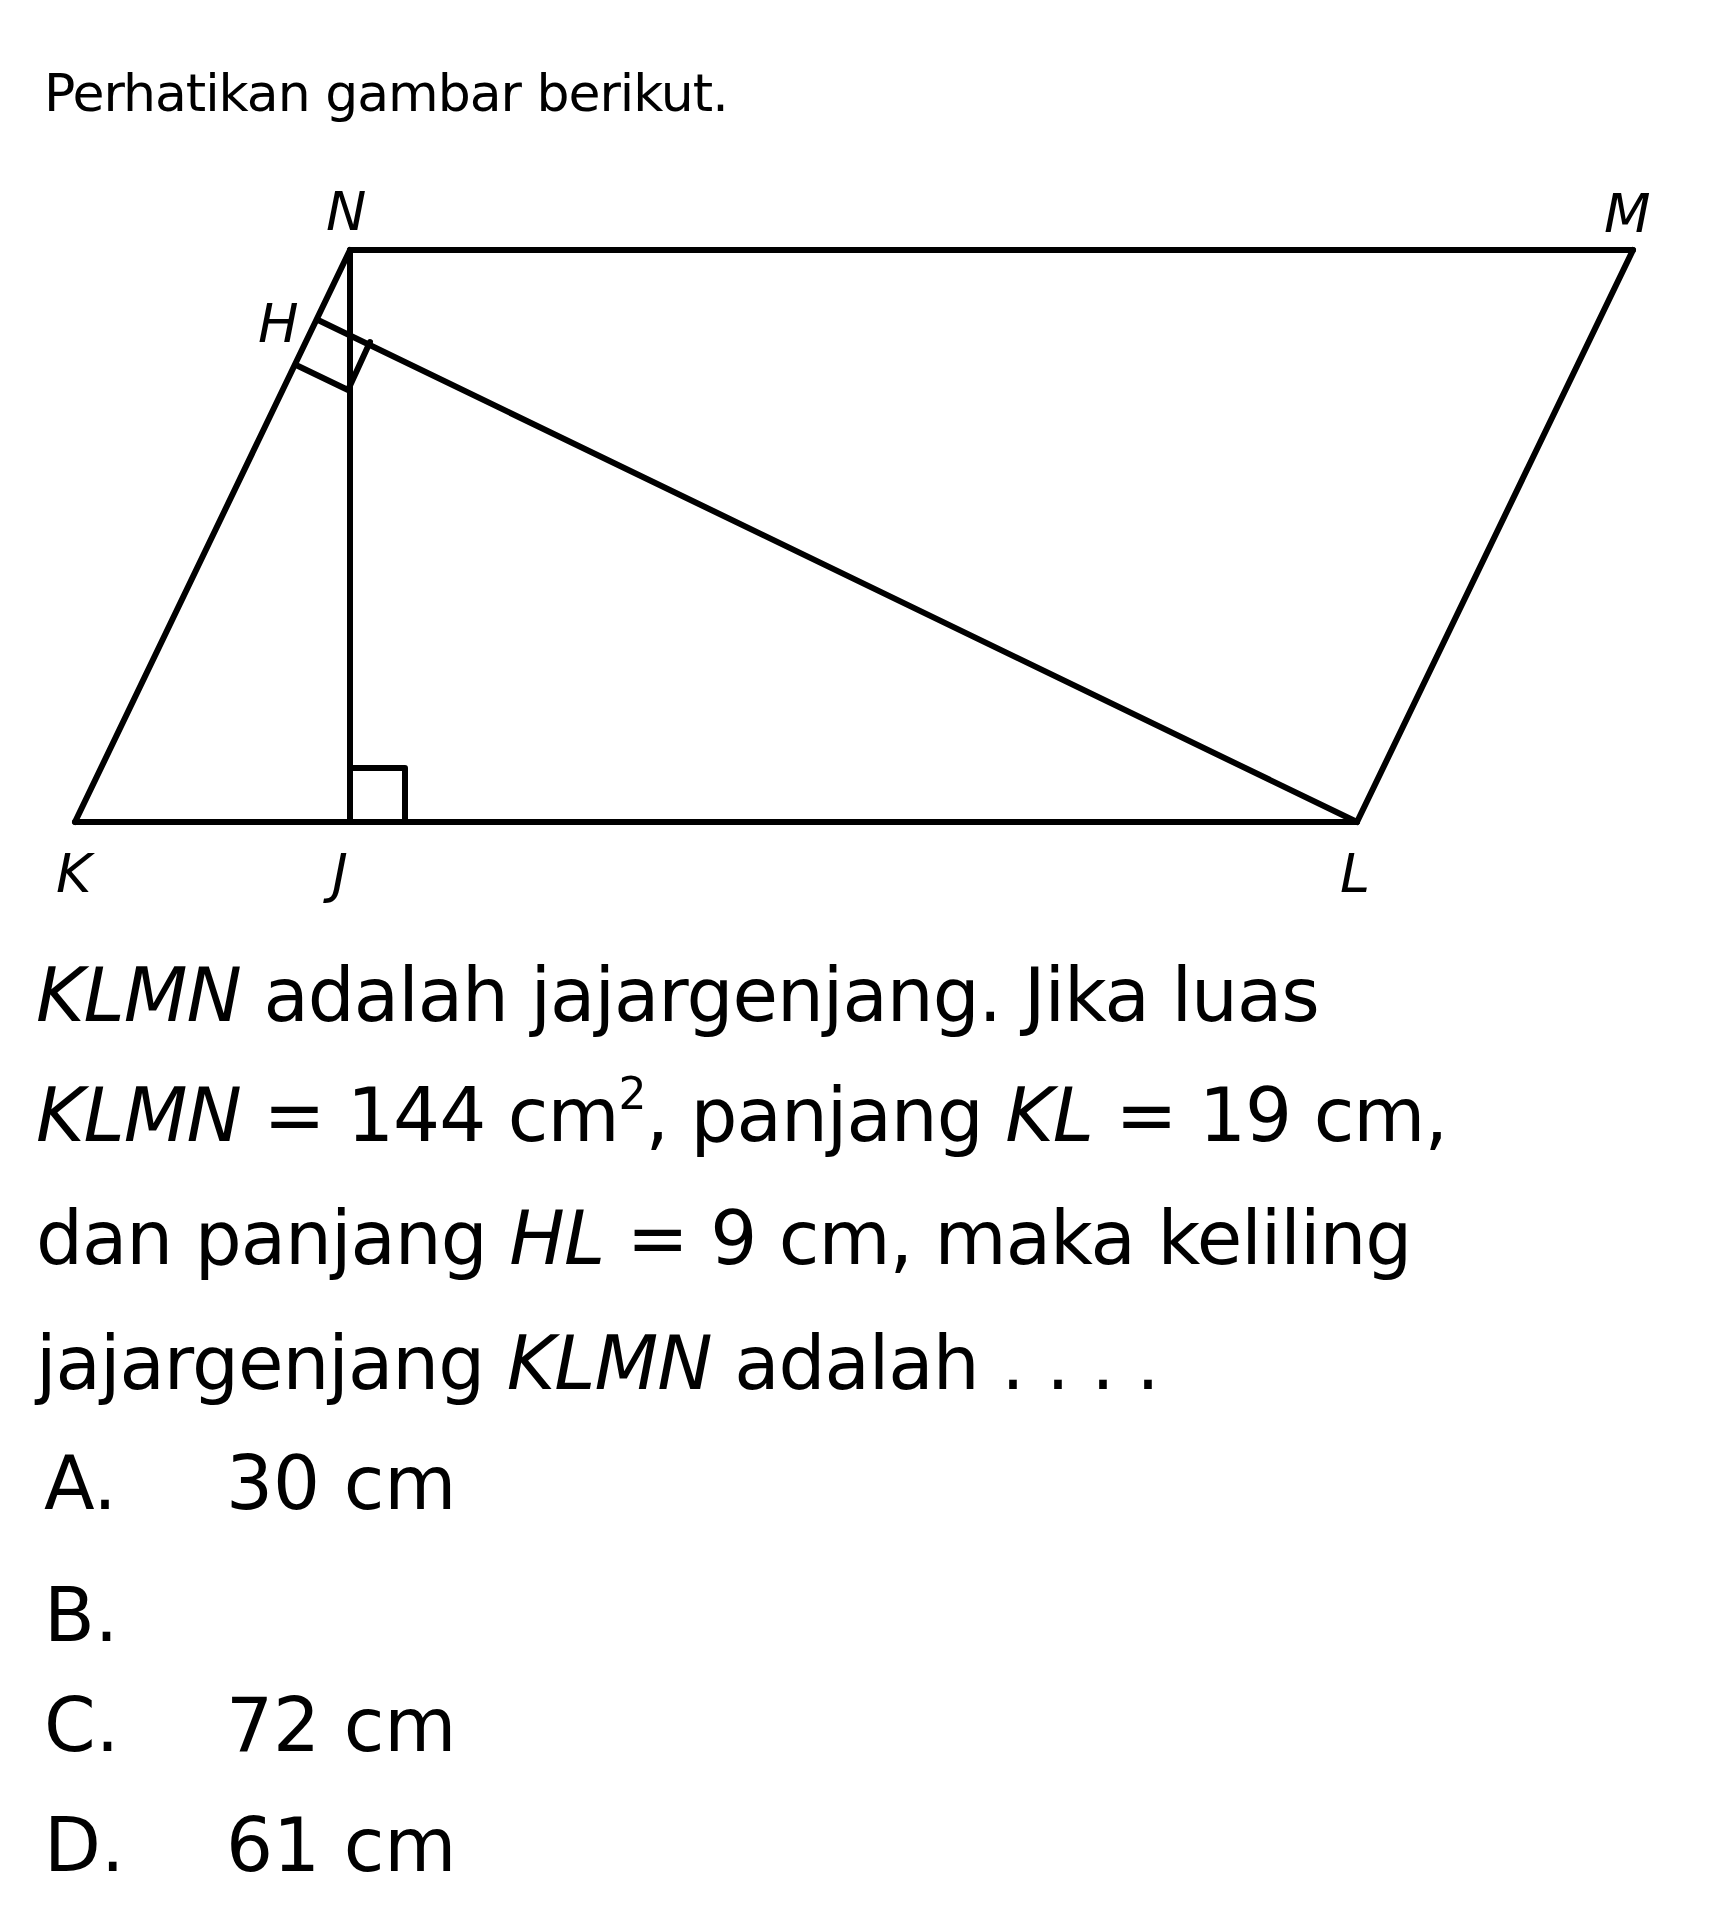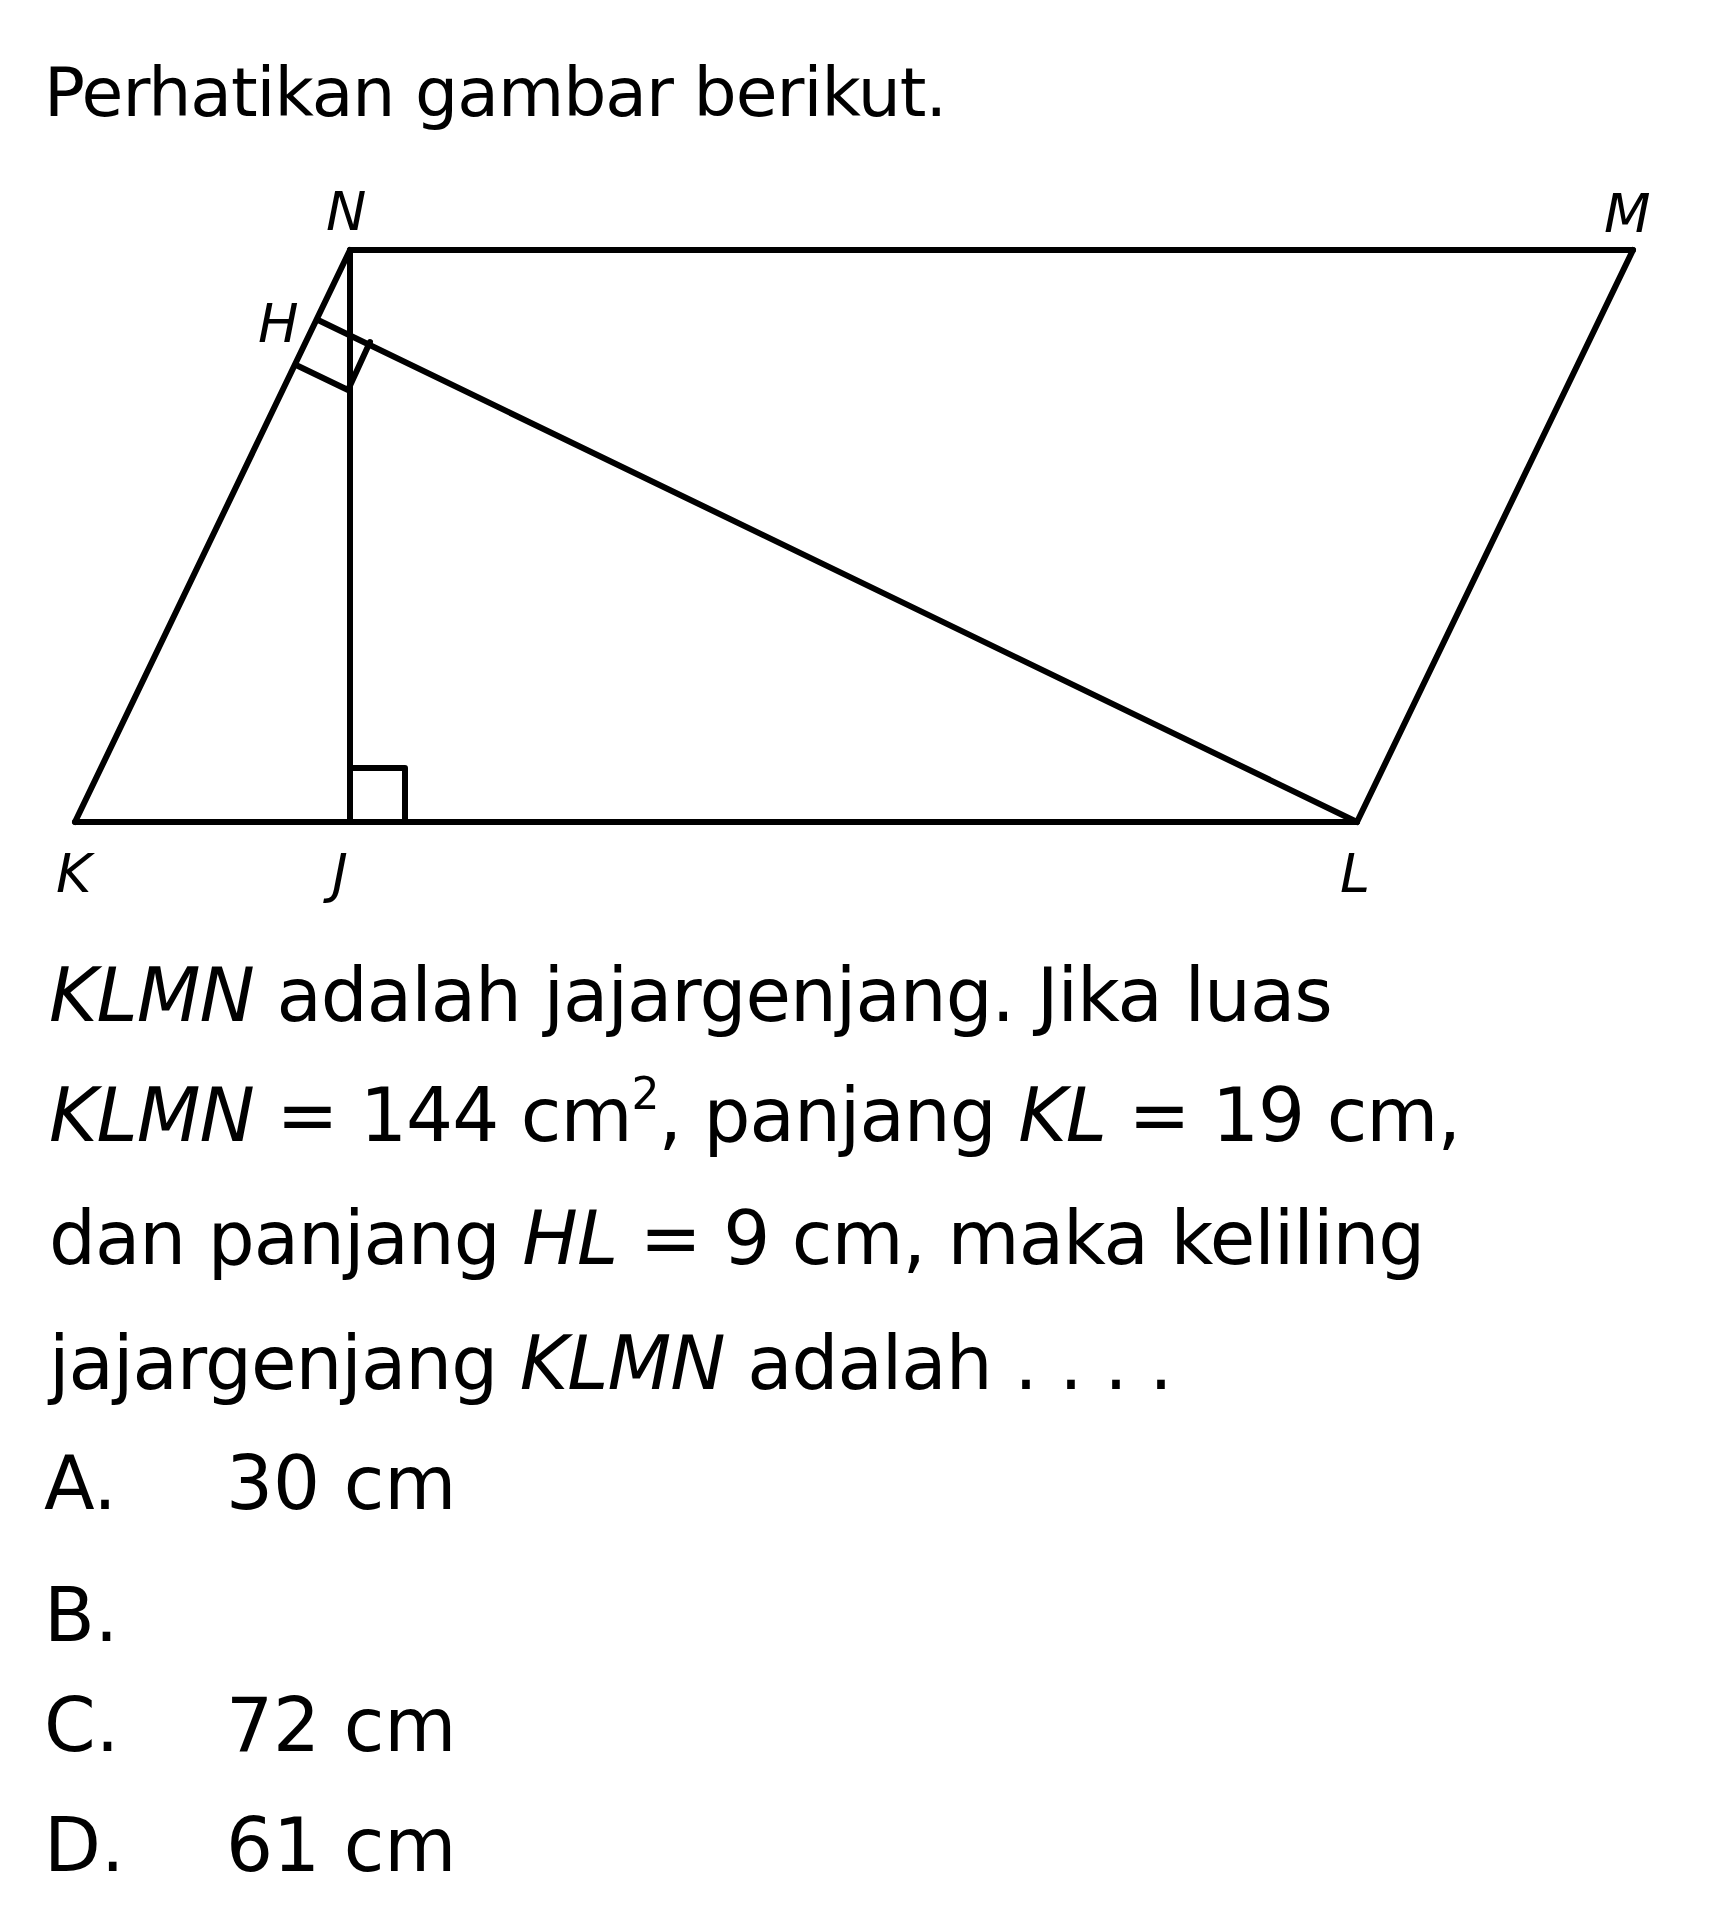--- a/index.html
+++ b/index.html
@@ -12,41 +12,41 @@
     height: 1916px;
     position: relative;
     overflow: hidden;
     color: #000000;
     font-family: "DejaVu Sans", "Liberation Sans", sans-serif;
   }
   .title {
     position: absolute;
     left: 44px;
     top: 48px;
-    font-size: 68px;
+    font-size: 52px;
     line-height: 90px;
     white-space: nowrap;
     letter-spacing: -1px;
   }
   .figure {
     position: absolute;
     left: 0;
     top: 0;
     width: 1734px;
     height: 920px;
   }
   .vlabel {
     font-family: "DejaVu Sans", "Liberation Sans", sans-serif;
     font-style: italic;
     font-size: 54px;
     fill: #000;
   }
   .body-text {
     position: absolute;
-    left: 49px;
+    left: 36px;
     font-size: 74px;
     line-height: 90px;
     white-space: nowrap;
     letter-spacing: -1px;
   }
   .body-text i { font-style: italic; }
   .body-text sup { font-size: 44px; vertical-align: 32px; line-height: 0; }
   .line1 { top: 950px; }
   .line2 { top: 1070px; }
   .line3 { top: 1193px; }

